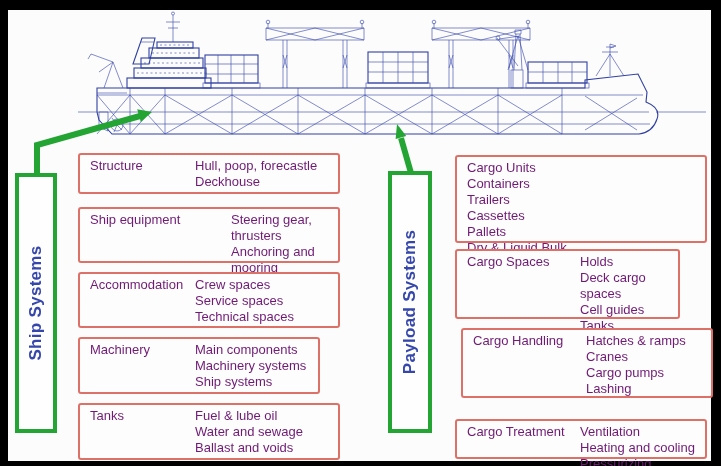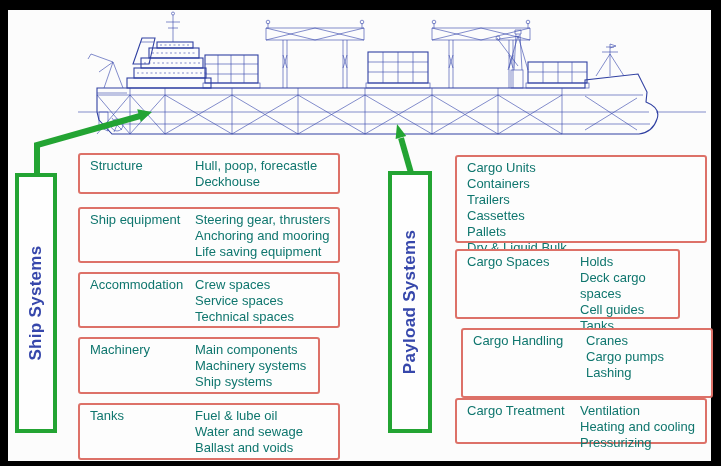--- a/index.html
+++ b/index.html
@@ -44,21 +44,21 @@
     color: #3647ab;
     letter-spacing: 0.3px;
   }
   .sysbox {
     position: absolute;
     background: #fdfdfd;
     border: 2px solid #dd7168;
     border-radius: 3px;
     display: flex;
     padding: 3px 4px 4px 10px;
-    color: #0f766e;
+    color: #701a75;
     font-size: 13px;
     line-height: 16px;
   }
   .sysbox .blabel { width: 105px; flex: none; }
   .rightcol .blabel { width: 113px; }
   .sysbox .bitems { flex: 1; }
 </style>
 </head>
 <body>
 
@@ -144,21 +144,21 @@
     </div>
 
     <div class="sysbox" style="left:70px; top:143px; width:262px; height:41px;">
       <div class="blabel">Structure</div>
       <div class="bitems">
         <div>Hull, poop, forecastle</div>
         <div>Deckhouse</div>
       </div>
     </div>
 
-    <div class="sysbox" style="left:70px; top:197px; width:262px; height:56px;">
+    <div class="sysbox" style="left:70px; top:197px; width:262px; height:56px;gap:36px;">
       <div class="blabel">Ship equipment</div>
       <div class="bitems">
         <div>Steering gear, thrusters</div>
         <div>Anchoring and mooring</div>
         <div>Life saving equipment</div>
       </div>
     </div>
 
     <div class="sysbox" style="left:70px; top:262px; width:262px; height:56px;">
       <div class="blabel">Accommodation</div>
@@ -204,27 +204,28 @@
         <div>Holds</div>
         <div>Deck cargo spaces</div>
         <div>Cell guides</div>
         <div>Tanks</div>
       </div>
     </div>
 
     <div class="sysbox rightcol" style="left:447px; top:318px; width:252px; height:70px;margin-left:6px;">
       <div class="blabel">Cargo Handling</div>
       <div class="bitems">
+        <div>Hatches &amp; ramps</div>
         <div>Cranes</div>
         <div>Cargo pumps</div>
         <div>Lashing</div>
       </div>
     </div>
 
-    <div class="sysbox rightcol" style="left:447px; top:388px; width:252px; height:46px;">
+    <div class="sysbox rightcol" style="left:447px; top:409px; width:252px; height:40px;">
       <div class="blabel">Cargo Treatment</div>
       <div class="bitems">
         <div>Ventilation</div>
         <div>Heating and cooling</div>
         <div>Pressurizing</div>
       </div>
     </div>
 
   </div>
 </div>

